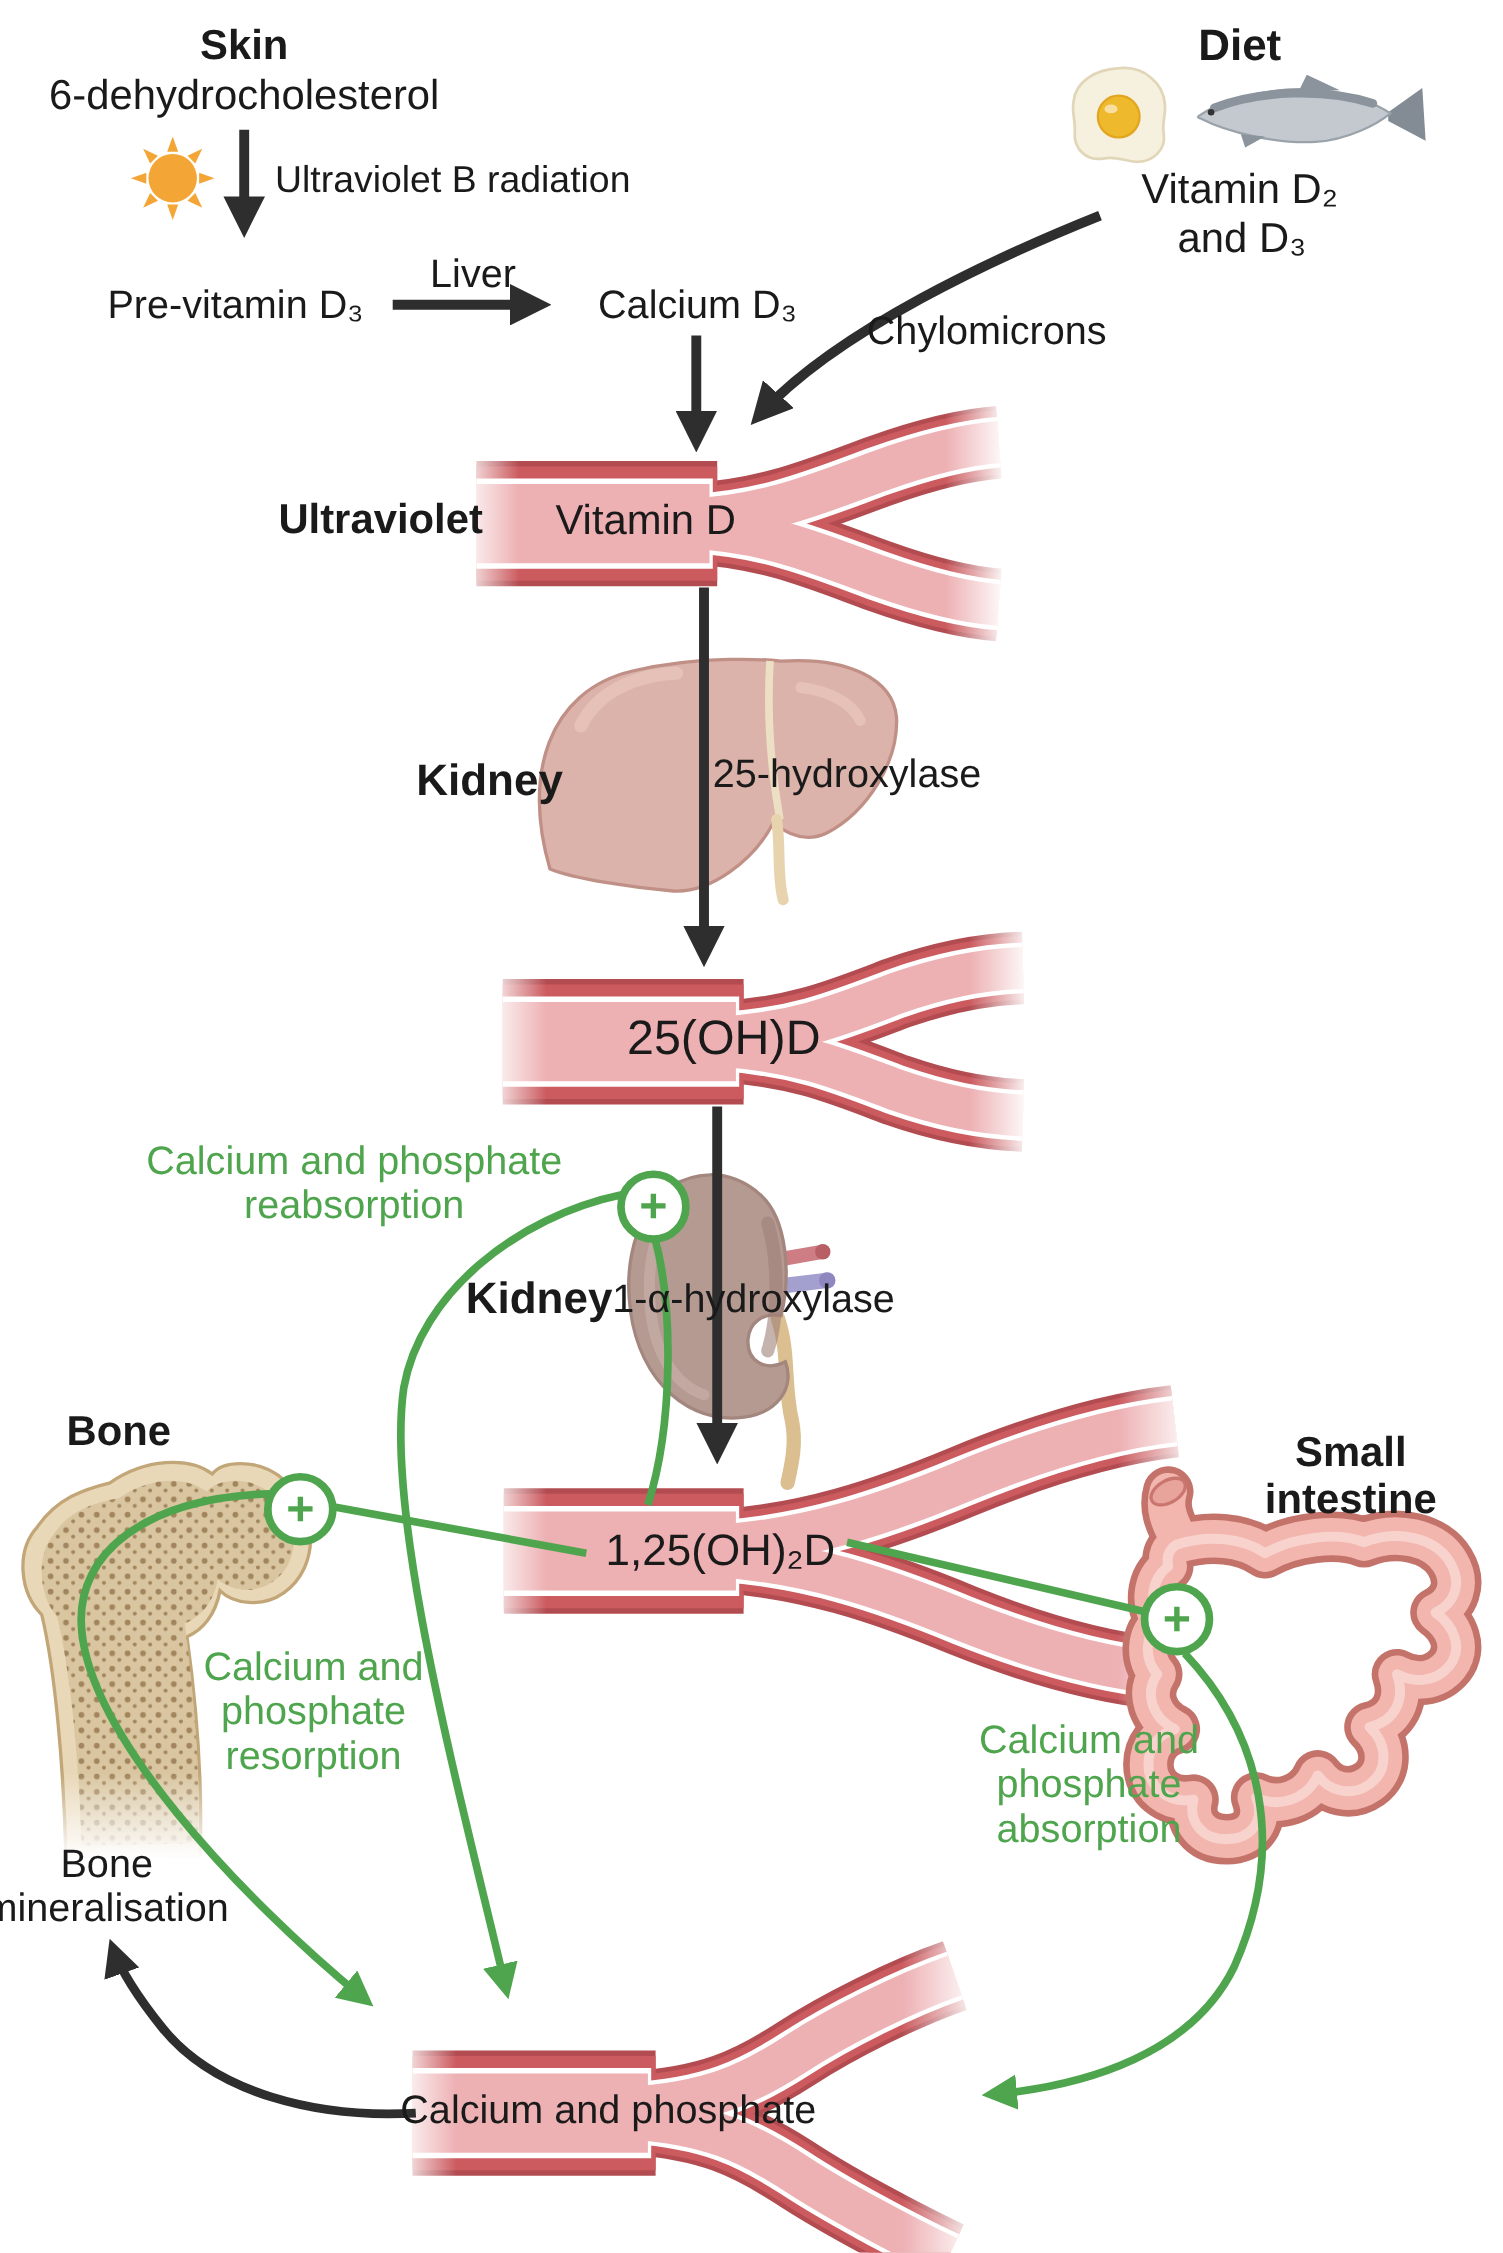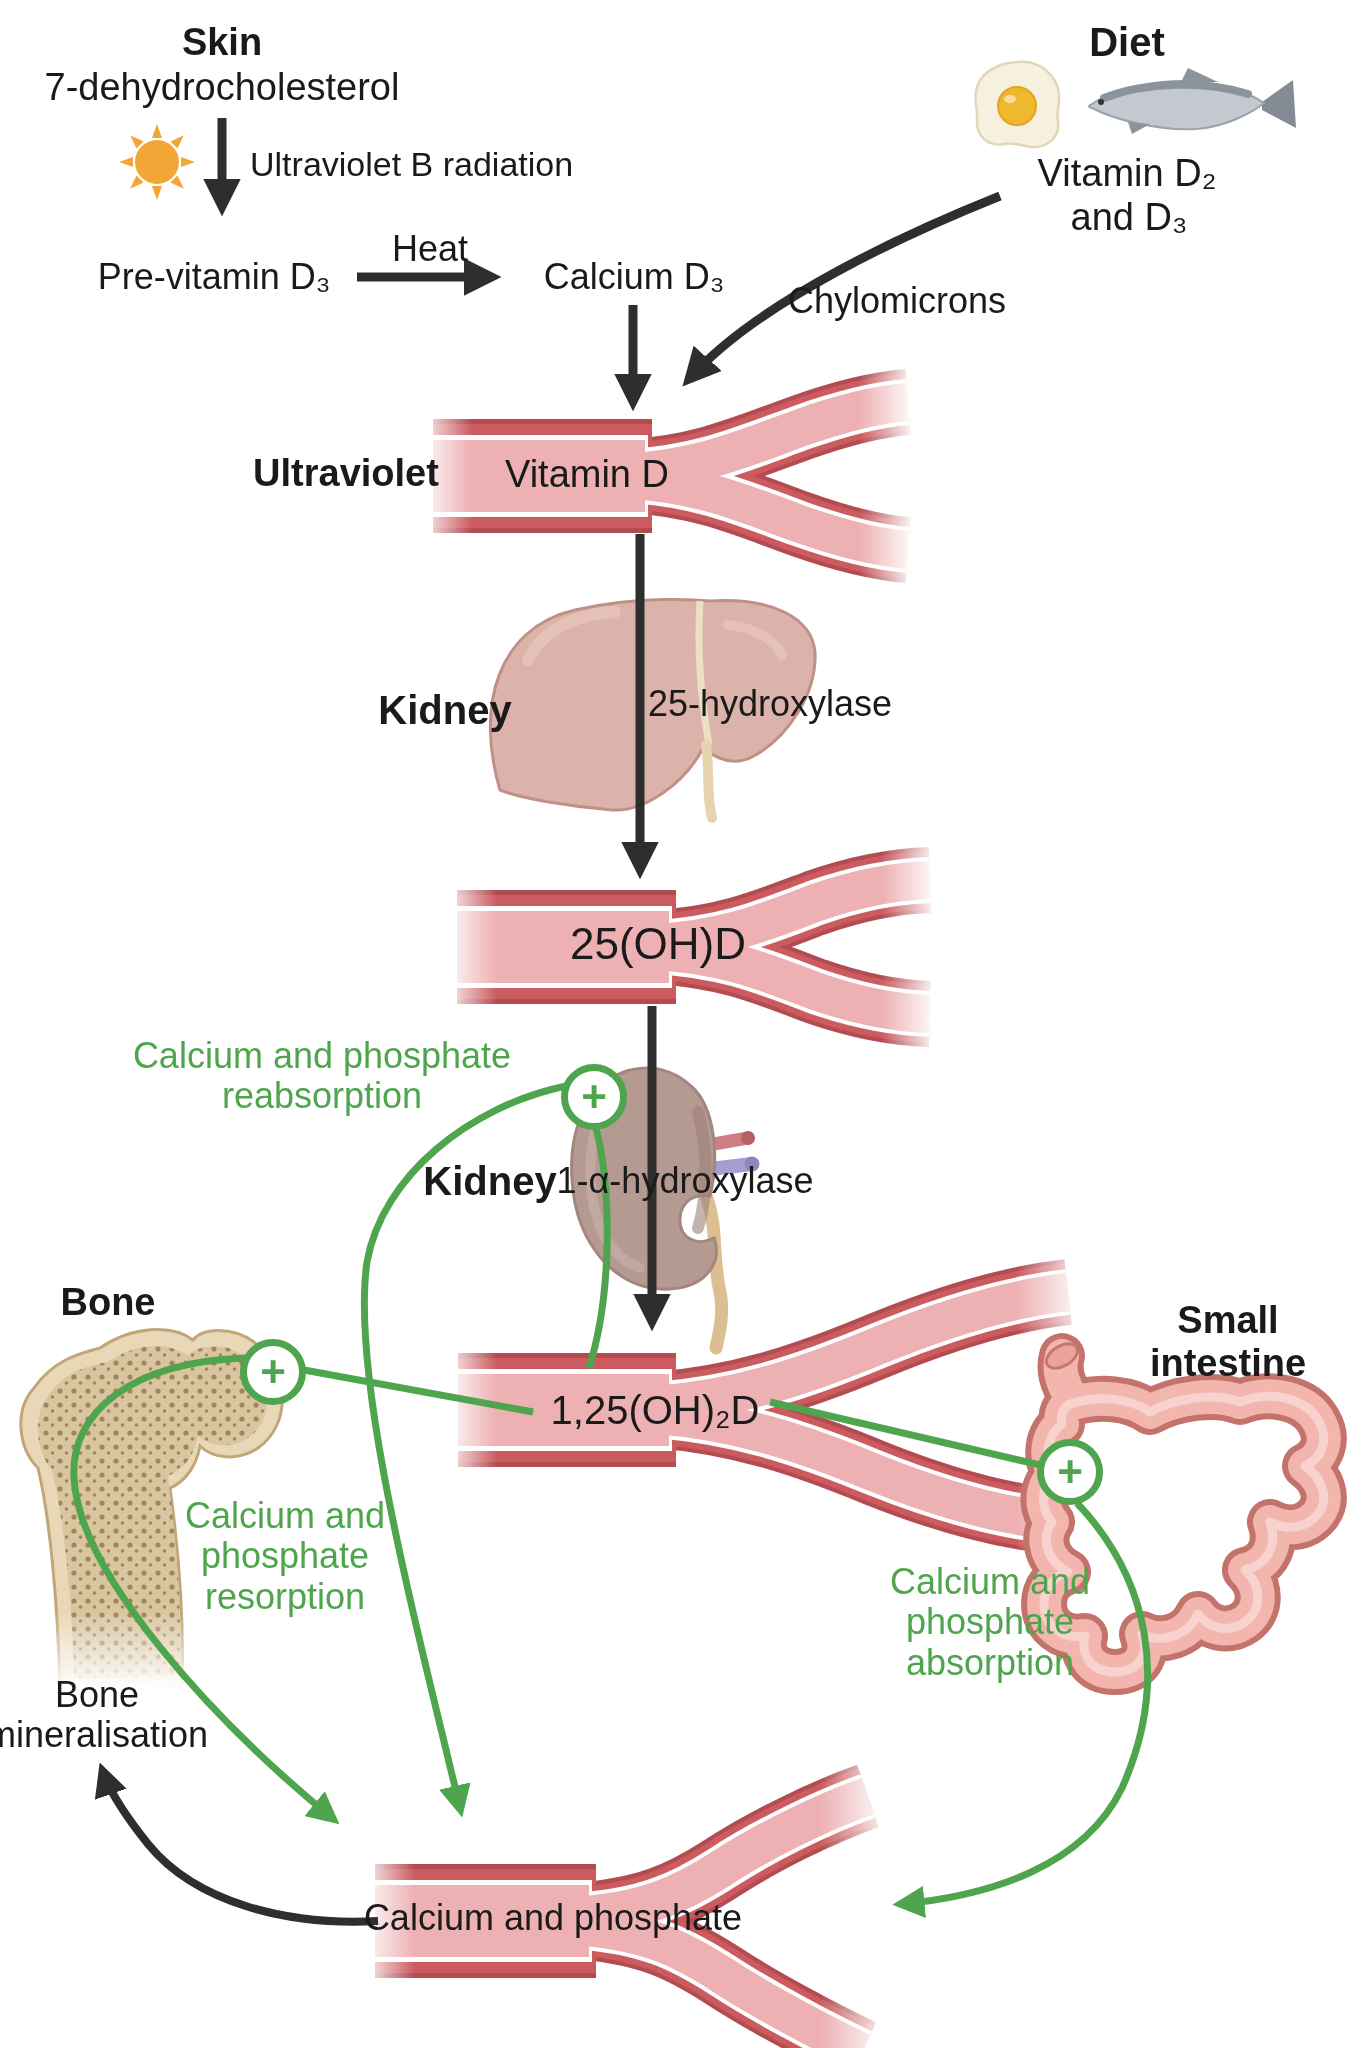--- a/index.html
+++ b/index.html
@@ -277,24 +277,24 @@
       <path d="M 596 1128 C 612 1190 612 1295 589 1368"></path>
       <path d="M 566 1086 C 470 1106 382 1176 367 1262 C 350 1380 418 1630 460 1808" marker-end="url(#ah-g)"></path>
       <path d="M 304 1370 L 533 1412"></path>
       <path d="M 245 1358 C 132 1362 70 1412 74 1478 C 79 1575 215 1722 332 1818" marker-end="url(#ah-g)"></path>
       <path d="M 770 1402 L 1040 1465"></path>
       <path d="M 1077 1503 C 1148 1578 1170 1680 1122 1788 C 1084 1866 990 1896 902 1904" marker-end="url(#ah-g)"></path>
     </g>
   </svg>
 
   <div class="lbl bold" style="left:222px;top:42px;font-size:38px">Skin</div>
-  <div class="lbl" style="left:222px;top:87px;font-size:38px">7-dehydrocholesterol</div>
+  <div class="lbl" style="left:222px;top:87px;font-size:38px">6-dehydrocholesterol</div>
   <div class="lbl left-align" style="left:250px;top:164px;font-size:34px">Ultraviolet B radiation</div>
   <div class="lbl" style="left:214px;top:277px;font-size:36px">Pre-vitamin D₃</div>
-  <div class="lbl" style="left:430px;top:249px;font-size:36px">Heat</div>
+  <div class="lbl" style="left:430px;top:249px;font-size:36px">Liver</div>
   <div class="lbl" style="left:634px;top:277px;font-size:36px">Calcium D₃</div>
   <div class="lbl bold" style="left:1127px;top:42px;font-size:40px">Diet</div>
   <div class="lbl" style="left:1127px;top:173px;font-size:38px">Vitamin D₂</div>
   <div class="lbl" style="left:1129px;top:217px;font-size:38px">and D₃</div>
   <div class="lbl" style="left:897px;top:301px;font-size:36px">Chylomicrons</div>
   <div class="lbl bold" style="left:346px;top:473px;font-size:38px">Ultraviolet</div>
   <div class="lbl" style="left:587px;top:474px;font-size:38px">Vitamin D</div>
   <div class="lbl bold" style="left:445px;top:710px;font-size:40px">Kidney</div>
   <div class="lbl" style="left:770px;top:704px;font-size:36px">25-hydroxylase</div>
   <div class="lbl" style="left:658px;top:944px;font-size:44px">25(OH)D</div>

